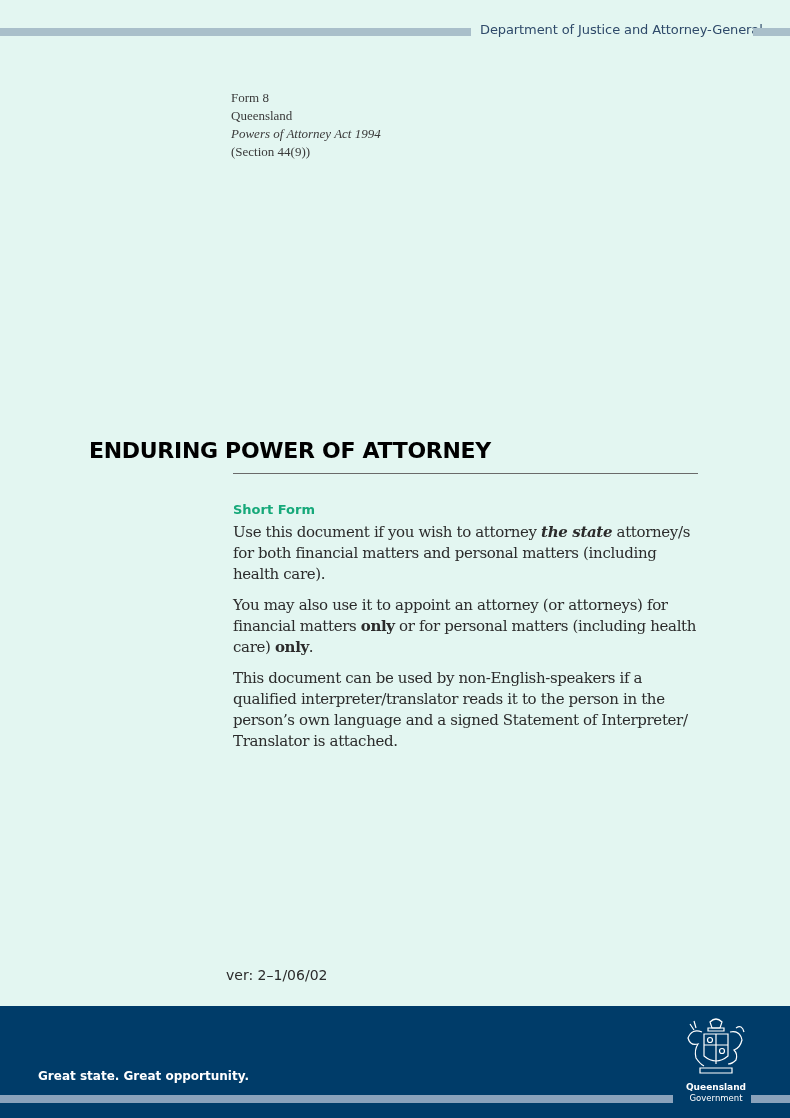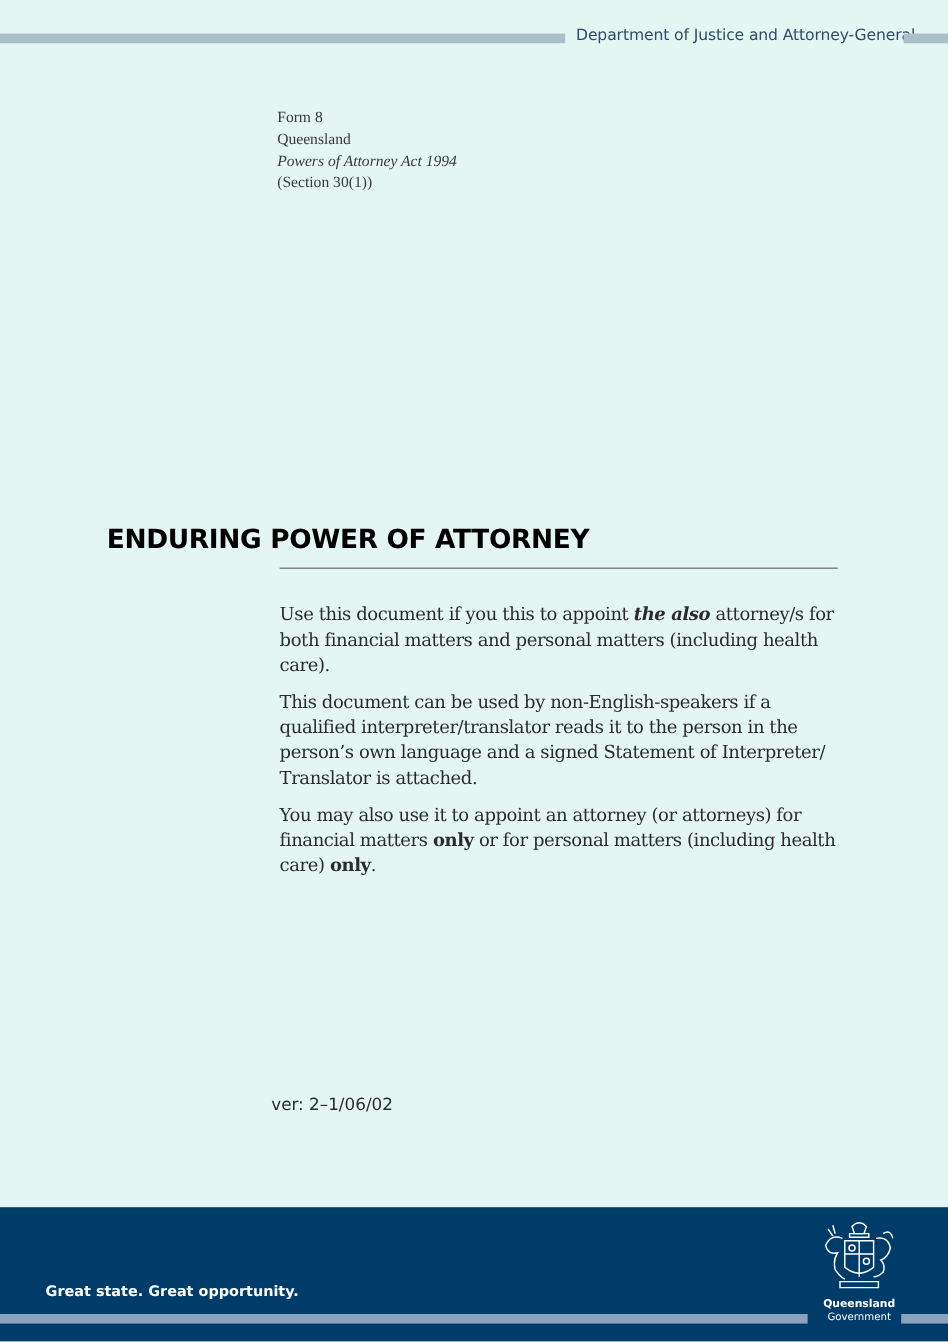--- a/index.html
+++ b/index.html
@@ -32,21 +32,21 @@
     font-family: "DejaVu Sans", sans-serif; font-weight: bold; font-size: 13px; color: #16a97a;
     margin: 0 0 5px 0;
   }
   .para {
     font-family: "DejaVu Serif", serif; font-size: 15px; line-height: 21px; color: #2b2b2b;
     margin: 0 0 10px 0; letter-spacing: -0.35px;
   }
   .para em { font-weight: bold; font-style: italic; }
   .para strong { font-weight: bold; }
   .version {
-    position: absolute; left: 226px; top: 913px;
+    position: absolute; left: 226px; top: 967px;
     font-family: "DejaVu Sans", sans-serif; font-size: 14px; color: #2b2b2b;
   }
   .footer { position: absolute; left: 0; top: 1006px; width: 790px; height: 112px; background: #003c69; }
   .slogan {
     position: absolute; left: 38px; top: 1069px;
     font-family: "DejaVu Sans", sans-serif; font-weight: bold; font-size: 12px; color: #ffffff;
     white-space: nowrap;
   }
   .bottom-bar-left { position: absolute; left: 0; top: 1095px; width: 673px; height: 8px; background: #8aa2bb; }
   .bottom-bar-right { position: absolute; left: 751px; top: 1095px; width: 39px; height: 8px; background: #8aa2bb; }
@@ -65,30 +65,31 @@
 <body>
 
 <div class="top-bar-left"></div>
 <div class="dept-name">Department of Justice and Attorney-General</div>
 <div class="top-bar-right"></div>
 
 <div class="form-meta">
   <div>Form 8</div>
   <div>Queensland</div>
   <div class="italic">Powers of Attorney Act 1994</div>
-  <div>(Section 30(1))</div>
+  <div>(Section 44(9))</div>
 </div>
 
 <div class="main-title">ENDURING POWER OF ATTORNEY</div>
 <div class="title-rule"></div>
 
 <div class="content">
-  <p class="para"><span>Use this document if you this to appoint </span><em>the also</em><span> attorney/s for both financial matters and personal matters (including health care).</span></p>
+  <div class="subhead">Short Form</div>
+  <p class="para"><span>Use this document if you wish to attorney </span><em>the state</em><span> attorney/s for both financial matters and personal matters (including health care).</span></p>
+  <p class="para"><span>You may also use it to appoint an attorney (or attorneys) for financial matters </span><strong>only</strong><span> or for personal matters (including health care) </span><strong>only</strong><span>.</span></p>
   <p class="para">This document can be used by non-English-speakers if a qualified interpreter/translator reads it to the person in the person’s own language and a signed Statement of Interpreter/ Translator is attached.</p>
-  <p class="para"><span>You may also use it to appoint an attorney (or attorneys) for financial matters </span><strong>only</strong><span> or for personal matters (including health care) </span><strong>only</strong><span>.</span></p>
 </div>
 
 <div class="version">ver: 2–1/06/02</div>
 
 <div class="footer"></div>
 <div class="slogan">Great state. Great opportunity.</div>
 <div class="bottom-bar-left"></div>
 <div class="bottom-bar-right"></div>
 
 <div class="logo">

